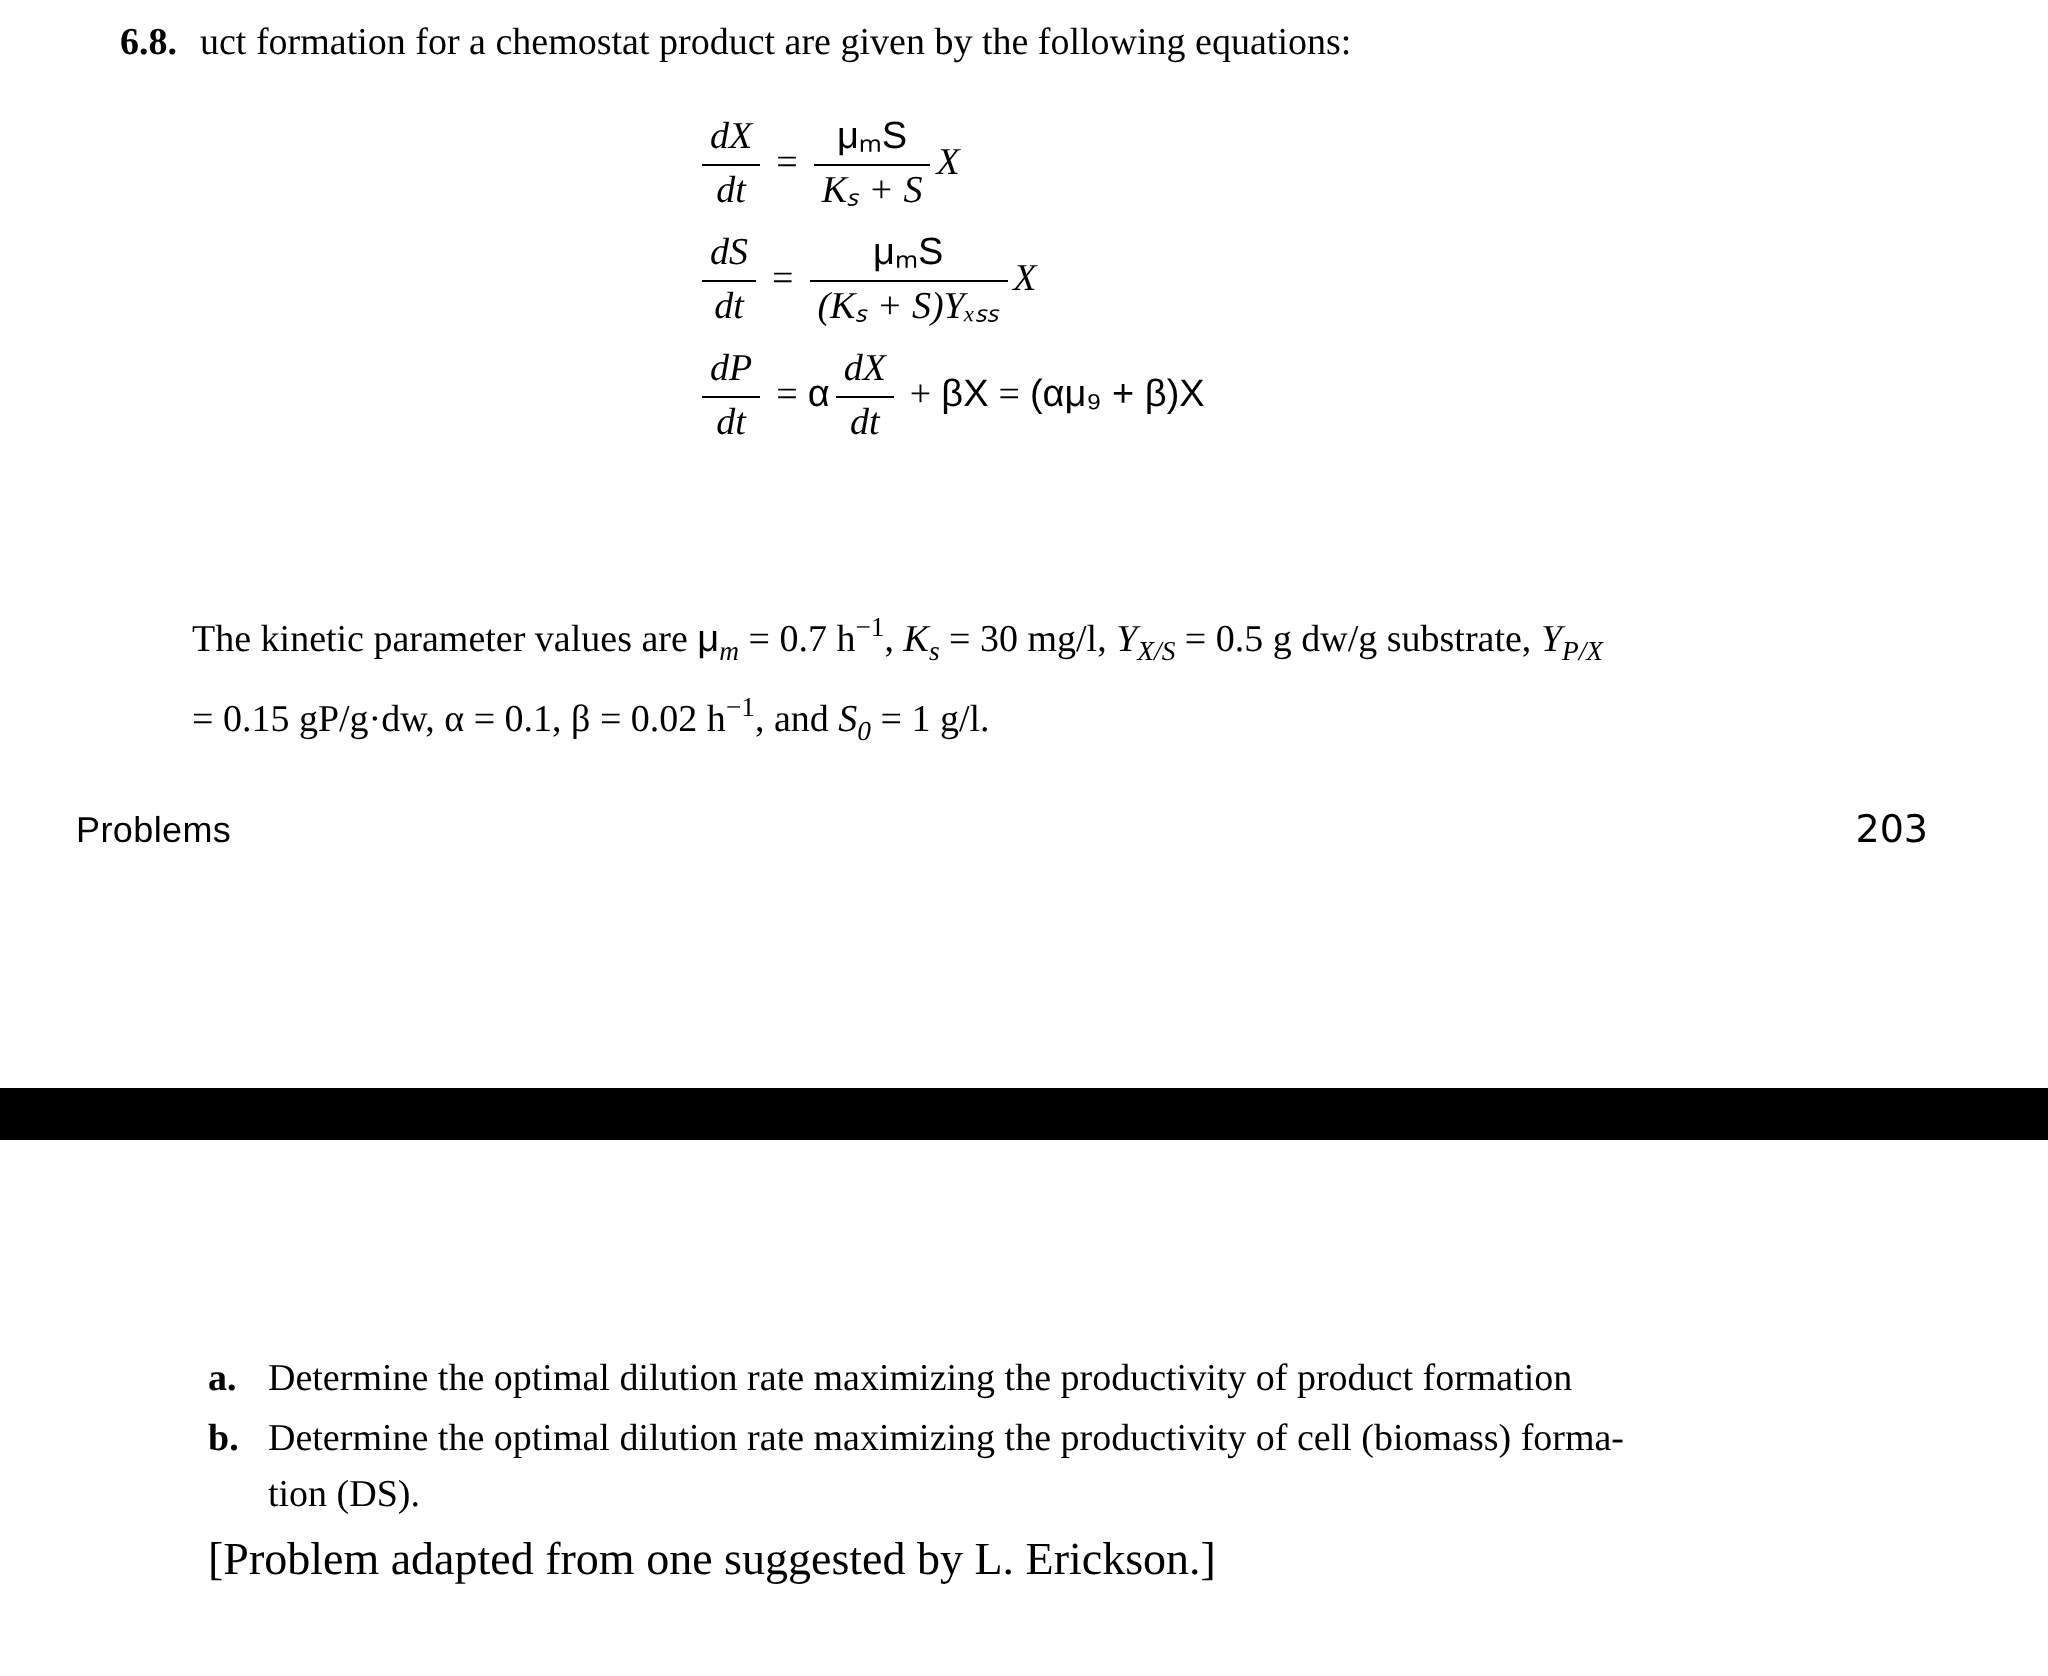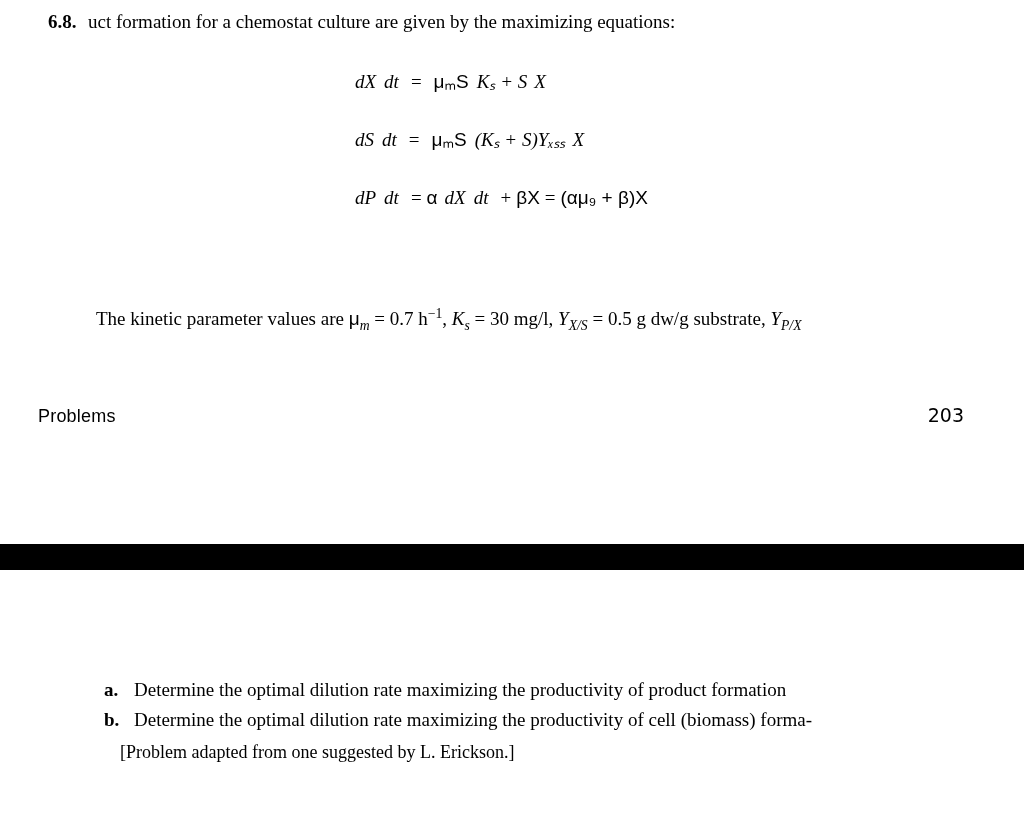--- a/index.html
+++ b/index.html
@@ -25,20 +25,21 @@
   
   .problem-block {
     position: absolute;
     left: 48px;
     top: 8px;
     width: 920px;
   }
   .prob-head {
     display: flex;
     align-items: flex-start;
+    margin-left: 12px;
   }
   .prob-num {
     font-weight: bold;
     font-size: 19px;
     line-height: 28px;
     width: 40px;
     flex: 0 0 40px;
   }
   .prob-text {
     font-size: 19px;
@@ -57,21 +58,21 @@
   }
   .eq {
     display: flex;
     align-items: center;
     font-size: 19px;
     margin-bottom: 6px;
     height: 52px;
   }
   .frac {
     display: inline-flex;
-    flex-direction: row;
+    flex-direction: column;
     align-items: center;
     vertical-align: middle;
     margin: 0 3px;
   }
   .frac .num, .frac .den {
     padding: 0 4px;
     line-height: 1.15;
     white-space: nowrap;
   }
   .frac .bar {
@@ -154,35 +155,34 @@
     width: 30px;
     flex: 0 0 30px;
   }
   .sub-body {
     width: 830px;
     text-align: justify;
   }
   .sub-body .cont { display: block; }
   .note {
     margin-top: 4px;
-    font-size: 18px;
-    line-height: 28px;
-    margin-left: 16px;
+    font-size: 23px;
+    line-height: 28px;
   }
 </style>
 </head>
 <body>
 
 <div class="page">
 
   <div class="problem-block">
     <div class="prob-head">
       <div class="prob-num">6.8.</div>
       <div class="prob-text">
-        <span class="line2">uct formation for a chemostat culture are given by the maximizing equations:</span>
+        <span class="line2">uct formation for a chemostat product are given by the following equations:</span>
       </div>
     </div>
 
     <div class="equations">
 
       <div class="eq">
         <span class="frac">
           <span class="num it">dX</span>
           <span class="bar"></span>
           <span class="den it">dt</span>
@@ -228,20 +228,21 @@
         <span class="gk">βX</span>
         <span class="op">=</span>
         <span class="gk">(αμ₉ + β)X</span>
       </div>
 
     </div>
   </div>
 
   <div class="params">
     <span>The kinetic parameter values are </span><span class="gk it">μ</span><span class="sub">m</span><span> = 0.7 h</span><span class="sub-up">−1</span><span>, </span><span class="it">K</span><span class="sub">s</span><span> = 30 mg/l, </span><span class="it">Y</span><span class="sub">X/S</span><span> = 0.5 g dw/g substrate, </span><span class="it">Y</span><span class="sub">P/X</span>
+    <span class="l2"><span> = 0.15 gP/g·dw, α = 0.1, β = 0.02 h</span><span class="sub-up">−1</span><span>, and </span><span class="it">S</span><span class="sub">0</span><span> = 1 g/l.</span></span>
   </div>
 
   <div class="footer">
     <div class="footer-title">Problems</div>
     <div class="footer-page">203</div>
   </div>
 
   <div class="black-bar"></div>
 
   <div class="subitems">
@@ -250,19 +251,20 @@
       <div class="sub-label">a.</div>
       <div class="sub-body">
         <span>Determine the optimal dilution rate maximizing the productivity of product formation</span>
       </div>
     </div>
 
     <div class="subitem">
       <div class="sub-label">b.</div>
       <div class="sub-body">
         <span>Determine the optimal dilution rate maximizing the productivity of cell (biomass) forma-</span>
+        <span class="cont">tion (DS).</span>
       </div>
     </div>
 
     <div class="note">[Problem adapted from one suggested by L. Erickson.]</div>
   </div>
 
 </div>
 
 </body></html>

